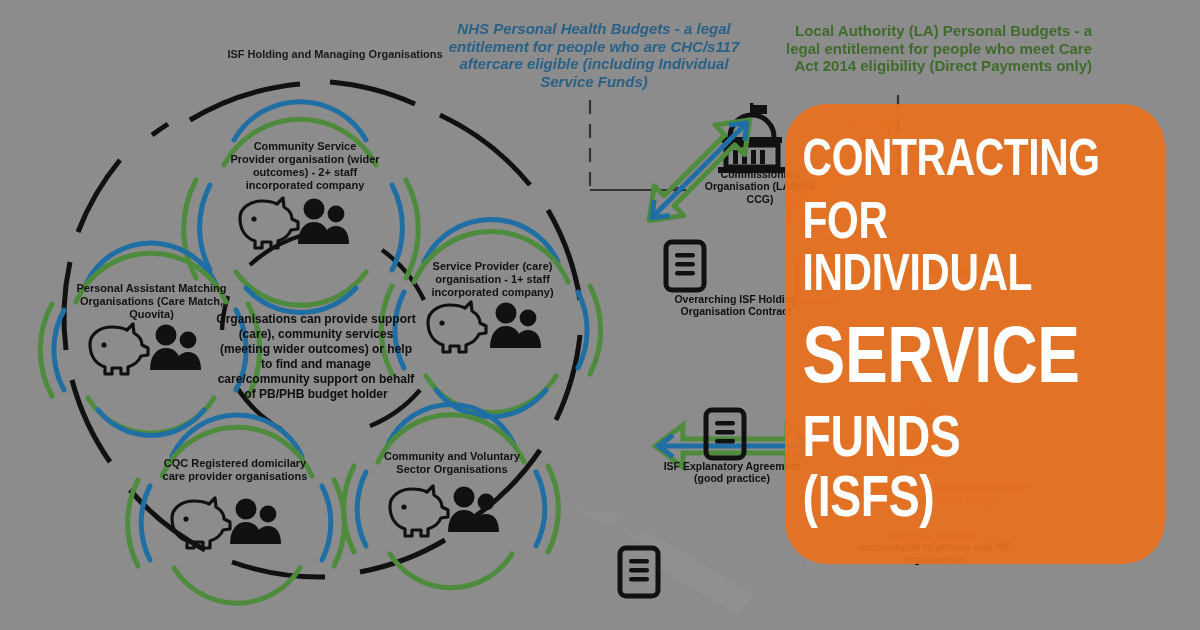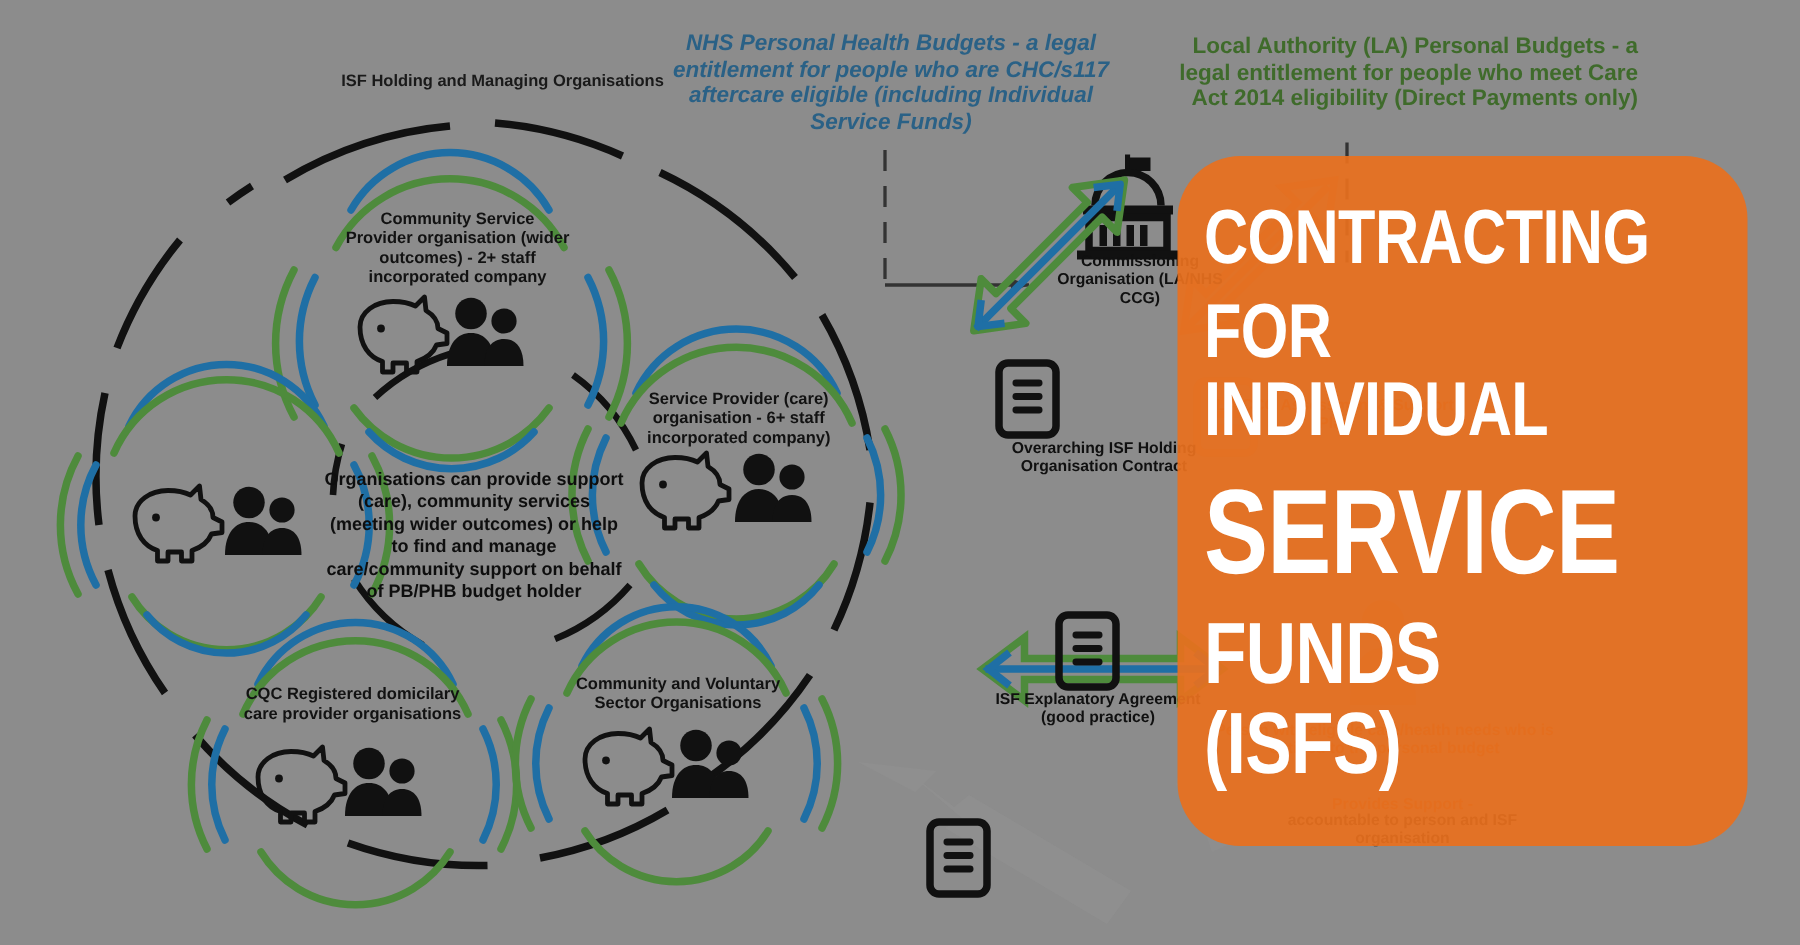--- a/index.html
+++ b/index.html
@@ -267,21 +267,22 @@
       <circle cx="22" cy="14" r="14" fill="#b9662e"></circle>
       <path d="M0 70 C0 42 10 32 22 32 C34 32 44 42 44 70 Z" fill="#b9662e"></path>
     </g>
   </svg>
 
   <div class="txt hdr-isf">ISF Holding and Managing Organisations</div>
   <div class="txt hdr-nhs">NHS Personal Health Budgets - a legal entitlement for people who are CHC/s117 aftercare eligible (including Individual Service Funds)</div>
   <div class="txt hdr-la">Local Authority (LA) Personal Budgets - a legal entitlement for people who meet Care Act 2014 eligibility (Direct Payments only)</div>
 
   <div class="txt node-lbl n-csp">Community Service Provider organisation (wider outcomes) - 2+ staff  incorporated company</div>
-  <div class="txt node-lbl n-svc">Service Provider (care) organisation - 6+ staff incorporated company)</div>
+  <div class="txt node-lbl n-pam">Personal Assistant Matching Organisations (Care Match, Quovita)</div>
+  <div class="txt node-lbl n-svc">Service Provider (care) organisation - 1+ staff incorporated company)</div>
   <div class="txt node-lbl n-cqc">CQC Registered domicilary care provider organisations</div>
   <div class="txt node-lbl n-cvs">Community and Voluntary Sector Organisations</div>
 
   <div class="txt center-copy">Organisations can provide support (care), community services (meeting wider outcomes) or help to  find and manage care/community support on behalf of PB/PHB budget holder</div>
 
   <div class="txt lbl-sm l-comm">Commissioning Organisation (LA/NHS CCG)</div>
   <div class="txt lbl-sm l-over">Overarching ISF Holding Organisation Contract</div>
   <div class="txt lbl-sm l-expl">ISF Explanatory Agreement (good practice)</div>
 
   <div class="txt lbl-sm faded l-assess">LA/CCG Assessment &amp; Support Plan</div>

